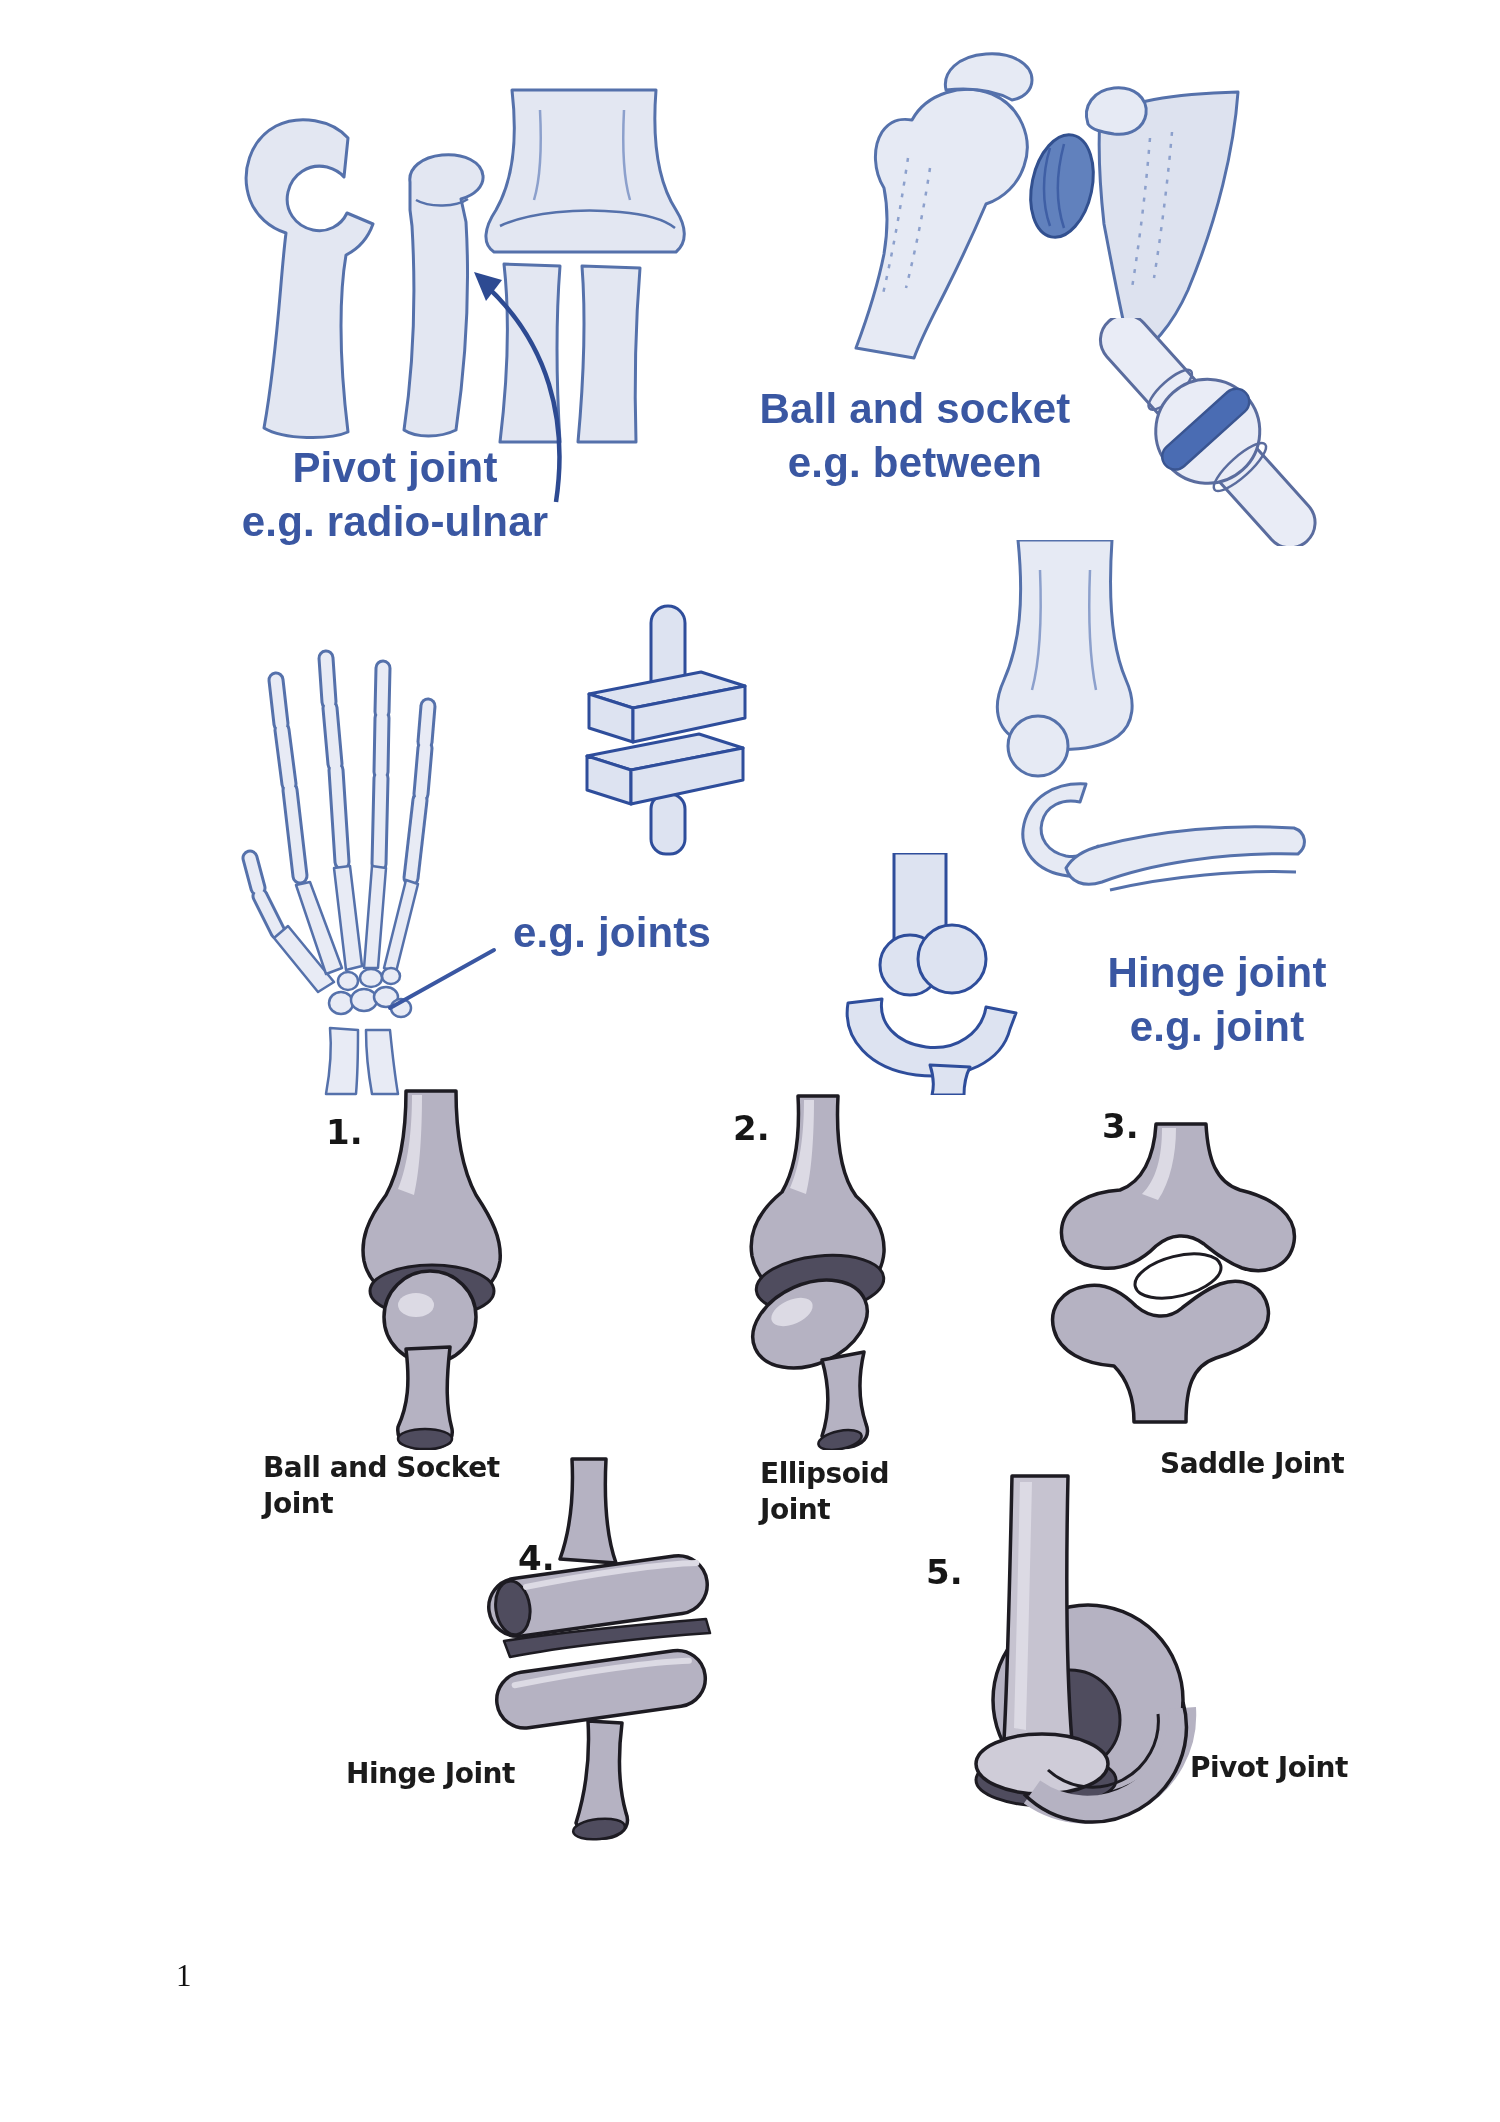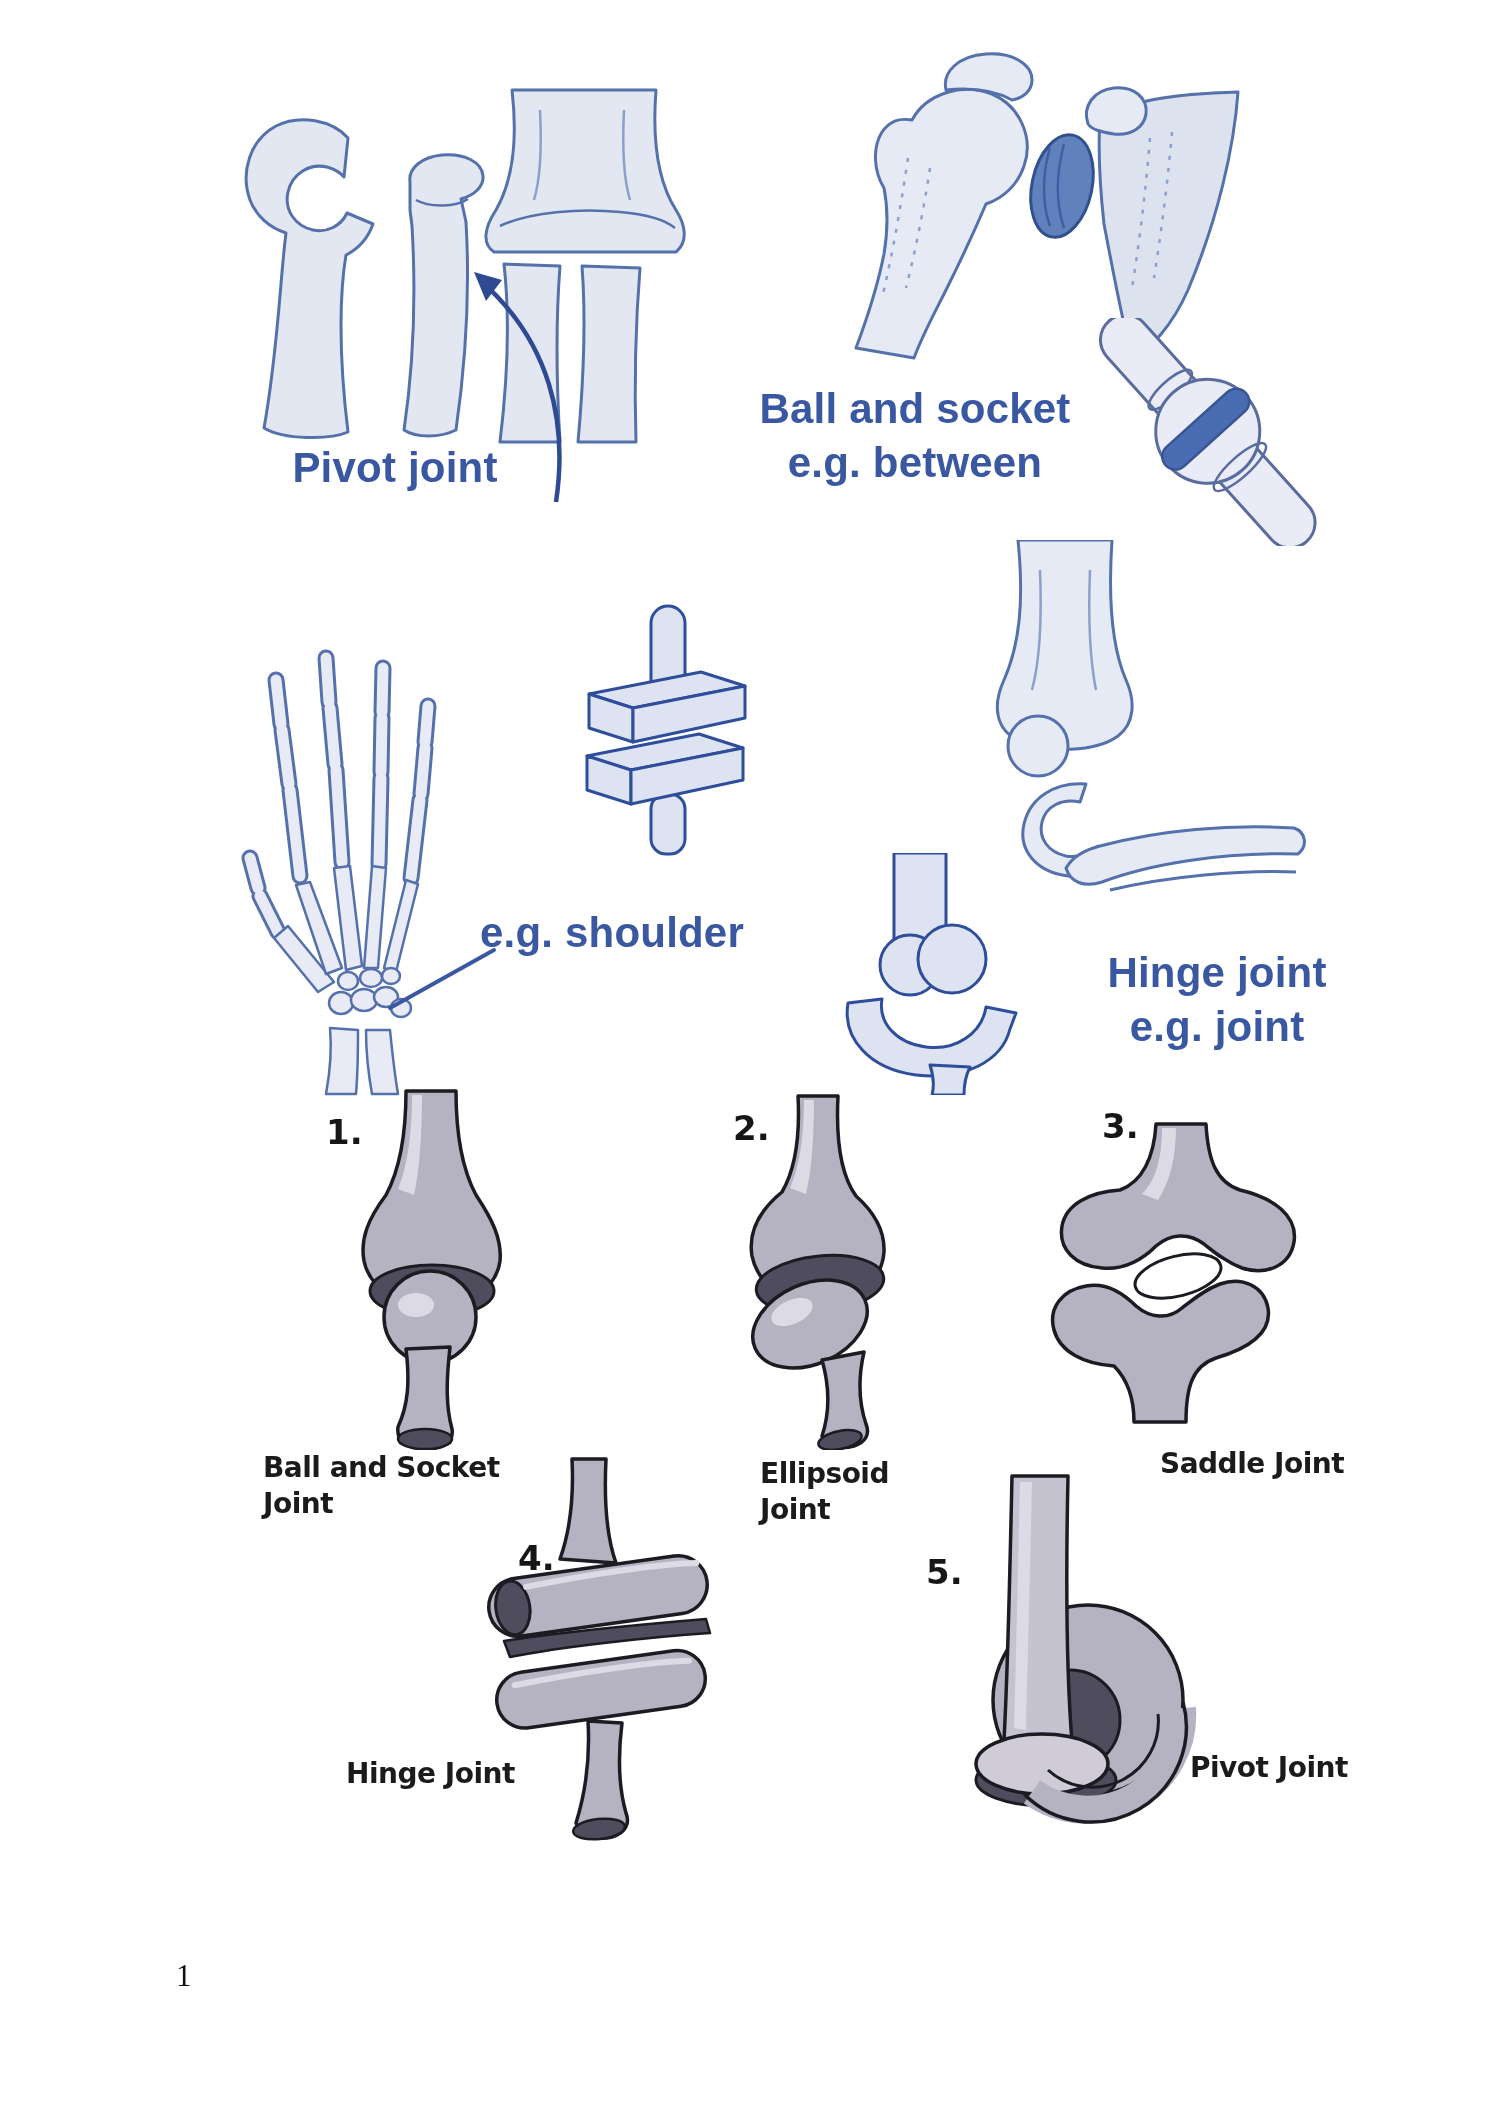--- a/index.html
+++ b/index.html
@@ -43,20 +43,21 @@
       <path d="M320,60 C322,100 320,130 314,150 M404,60 C402,100 404,130 410,150" fill="none" stroke="#8ca0cc" stroke-width="2.5"></path>
     </g>
     <g>
       <path d="M262,232 C330,292 348,372 336,452" fill="none" stroke="#2d4a92" stroke-width="4.5"></path>
       <polygon points="254,222 282,230 266,251" fill="#2d4a92"></polygon>
     </g>
   </svg>
 
   <div class="blue-label" style="left:175px;top:441px;width:440px">
     <span>Pivot joint</span>
+    <span>e.g. radio-ulnar</span>
   </div>
 
   <svg class="abs" style="left:850px;top:28px" width="390" height="335" viewBox="0 0 390 335">
     <g stroke-linejoin="round">
       <path d="M250,88 C280,74 318,66 388,64 C384,120 368,190 338,262 C322,298 300,322 282,330
                C272,292 262,238 254,196 C250,160 248,120 250,88 Z" fill="#dde2ef" stroke="#5571ab" stroke-width="3"></path>
       <path d="M238,96 C232,78 244,62 264,60 C284,58 298,70 296,86 C294,100 280,108 264,106 C252,104 242,102 238,96 Z" fill="#e6eaf4" stroke="#5571ab" stroke-width="3"></path>
       <ellipse cx="212" cy="158" rx="30" ry="52" transform="rotate(12 212 158)" fill="#6181bd" stroke="#32508f" stroke-width="3"></ellipse>
       <path d="M200,120 C192,146 192,176 200,198 M214,116 C206,146 206,176 214,200" fill="none" stroke="#3f5fa5" stroke-width="2.5"></path>
       <path d="M62,92 C76,66 112,54 142,66 C170,78 184,110 174,138 C168,156 154,170 136,176
@@ -169,21 +170,21 @@
                C144,348 130,342 126,328 C132,318 144,310 160,306 Z"></path>
       <path d="M170,350 C230,336 300,330 356,332" fill="none" stroke-width="3"></path>
     </g>
   </svg>
 
   <svg class="abs" style="left:382px;top:942px" width="118" height="76" viewBox="0 0 118 76">
     <path d="M8,66 L112,8" fill="none" stroke="#3a57a2" stroke-width="4" stroke-linecap="round"></path>
   </svg>
 
   <div class="blue-label" style="left:452px;top:906px;width:320px">
-    <span>e.g. shoulder</span>
+    <span>e.g. joints</span>
   </div>
 
   <svg class="abs" style="left:830px;top:853px" width="190" height="242" viewBox="0 0 190 242">
     <g fill="#dde3f1" stroke="#2e4d9b" stroke-width="3" stroke-linejoin="round">
       <path d="M64,0 L116,0 L116,92 L64,92 Z"></path>
       <circle cx="80" cy="112" r="30"></circle>
       <circle cx="122" cy="106" r="34"></circle>
       <path d="M18,150 C12,186 40,216 86,222 C134,228 172,208 180,176 L186,160 L156,154
                C152,180 126,198 96,194 C66,190 48,170 52,146 Z"></path>
       <path d="M100,212 C104,224 104,234 102,242 L134,242 C134,230 136,222 140,214 Z"></path>

